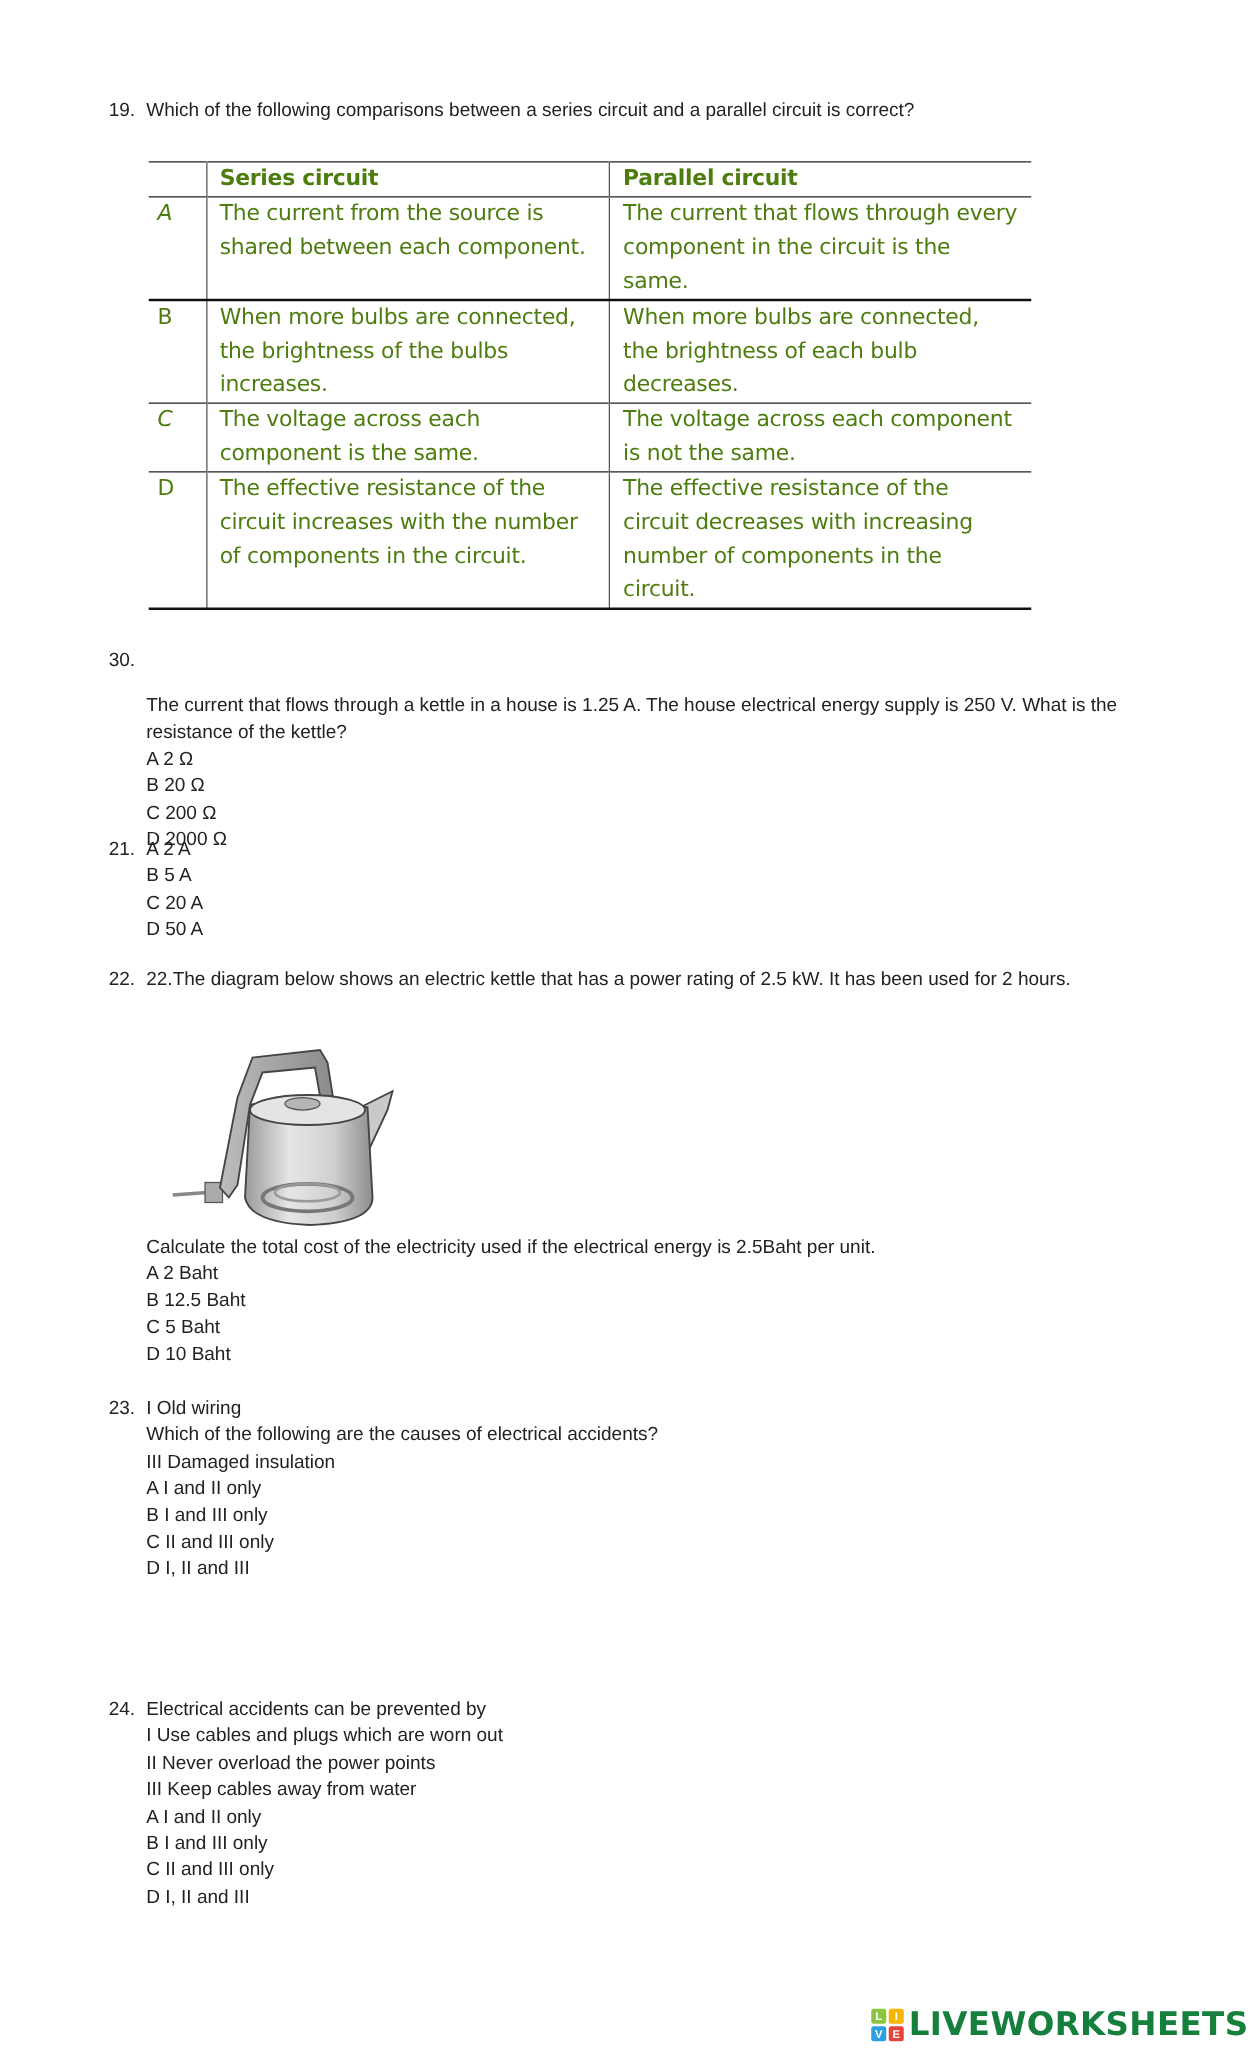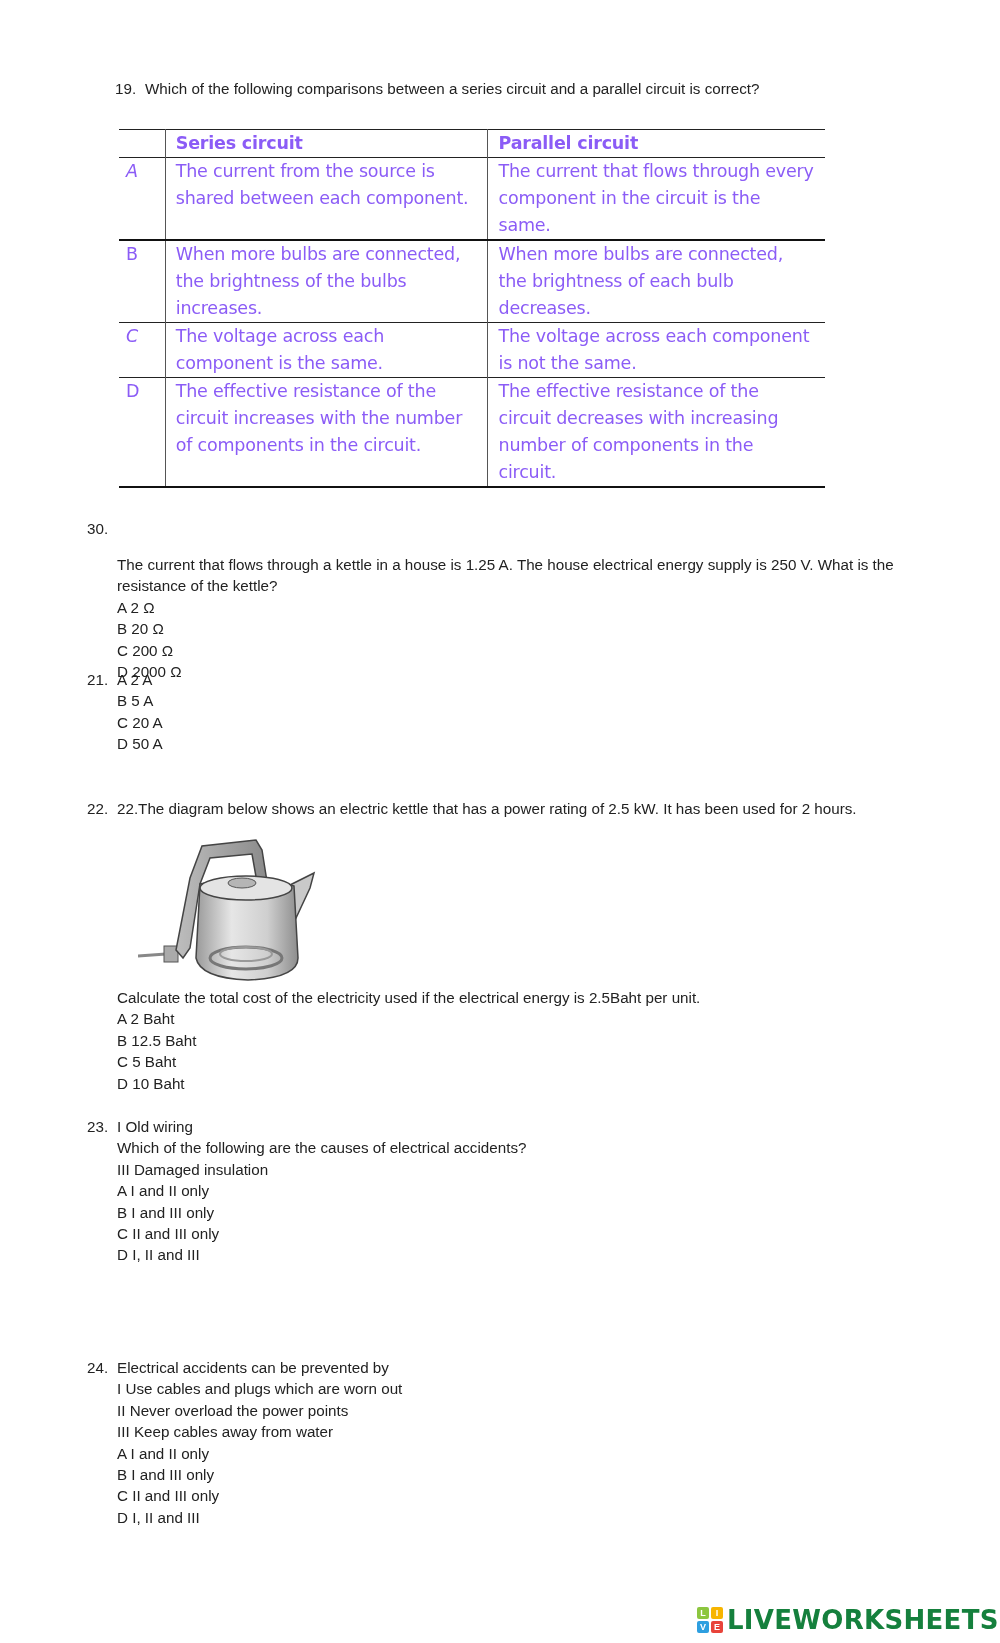--- a/index.html
+++ b/index.html
@@ -7,21 +7,21 @@
          font-family:"Liberation Sans", sans-serif; color:#222222; }
   .q { position:absolute; left:87px; font-size:15.2px; line-height:21.4px; }
   .q .num { position:absolute; left:0; top:0; width:30px; }
   .q .body { margin-left:30px; }
   .q .line { display:block; white-space:nowrap; }
   .q .wrap { white-space:normal; width:830px; display:block;margin-top:36px; }
 
   
   .tbl { position:absolute; left:119px; top:129px; width:706px;
          border-collapse:collapse; font-family:"DejaVu Sans", sans-serif;
-         font-size:17.5px; color:#8b5cf6; letter-spacing:-0.2px; }
+         font-size:17.5px; color:#4d7c0f; letter-spacing:-0.2px; }
   .tbl td, .tbl th { vertical-align:top; padding:0 10px 0 10px; text-align:left;
          line-height:27px; }
   .tbl th { font-weight:bold; font-size:17.5px; }
   .tbl .c0 { width:29px; padding-left:7px; border-right:1px solid #555; }
   .tbl .c1 { width:305px; border-right:1px solid #555; }
   .tbl .c2 { width:320px; }
   .tbl tr.head { border-top:1.5px solid #222; border-bottom:1.5px solid #222; }
   .tbl tr.r { border-bottom:1.5px solid #222; }
   .tbl tr.rB { border-top:2.5px solid #111; }
   .tbl tr.last { border-bottom:2.5px solid #111; }
@@ -32,21 +32,21 @@
   .logo-badge { display:grid; grid-template-columns:12px 12px; grid-template-rows:12px 12px; gap:2px; margin-right:4px; }
   .logo-badge span { display:flex; align-items:center; justify-content:center;
          font-size:9px; font-weight:bold; color:#fff; border-radius:2px;
          font-family:"Liberation Sans", sans-serif; }
   .logo-text { font-family:"DejaVu Sans", sans-serif; font-weight:bold; font-size:26px;
          color:#15803d; letter-spacing:0.3px; }
 </style>
 </head>
 <body>
 
-<div class="q" style="top:78px;margin-left:28px;">
+<div class="q" style="top:78px;">
   <span class="num">19.</span>
   <div class="body">
     <span class="line">Which of the following comparisons between a series circuit and a parallel circuit is correct?</span>
   </div>
 </div>
 
 <table class="tbl">
   <tbody>
       <tr class="head">
     <th class="c0"></th>
@@ -90,21 +90,21 @@
 <div class="q" style="top:669px;">
   <span class="num">21.</span>
   <div class="body">
     <span class="line">A 2 A</span>
     <span class="line">B 5 A</span>
     <span class="line">C 20 A</span>
     <span class="line">D 50 A</span>
   </div>
 </div>
 
-<div class="q" style="top:798px;">
+<div class="q" style="top:773px;">
   <span class="num">22.</span>
   <div class="body">
     <span class="line">22.The diagram below shows an electric kettle that has a power rating of 2.5 kW. It has been used for 2 hours.</span>
   </div>
 </div>
 
 <svg class="kettle" viewBox="0 0 190 155">
   <defs>
     <linearGradient id="bodyG" x1="0" x2="1" y1="0" y2="0">
       <stop offset="0" stop-color="#9a9a9a"></stop>

